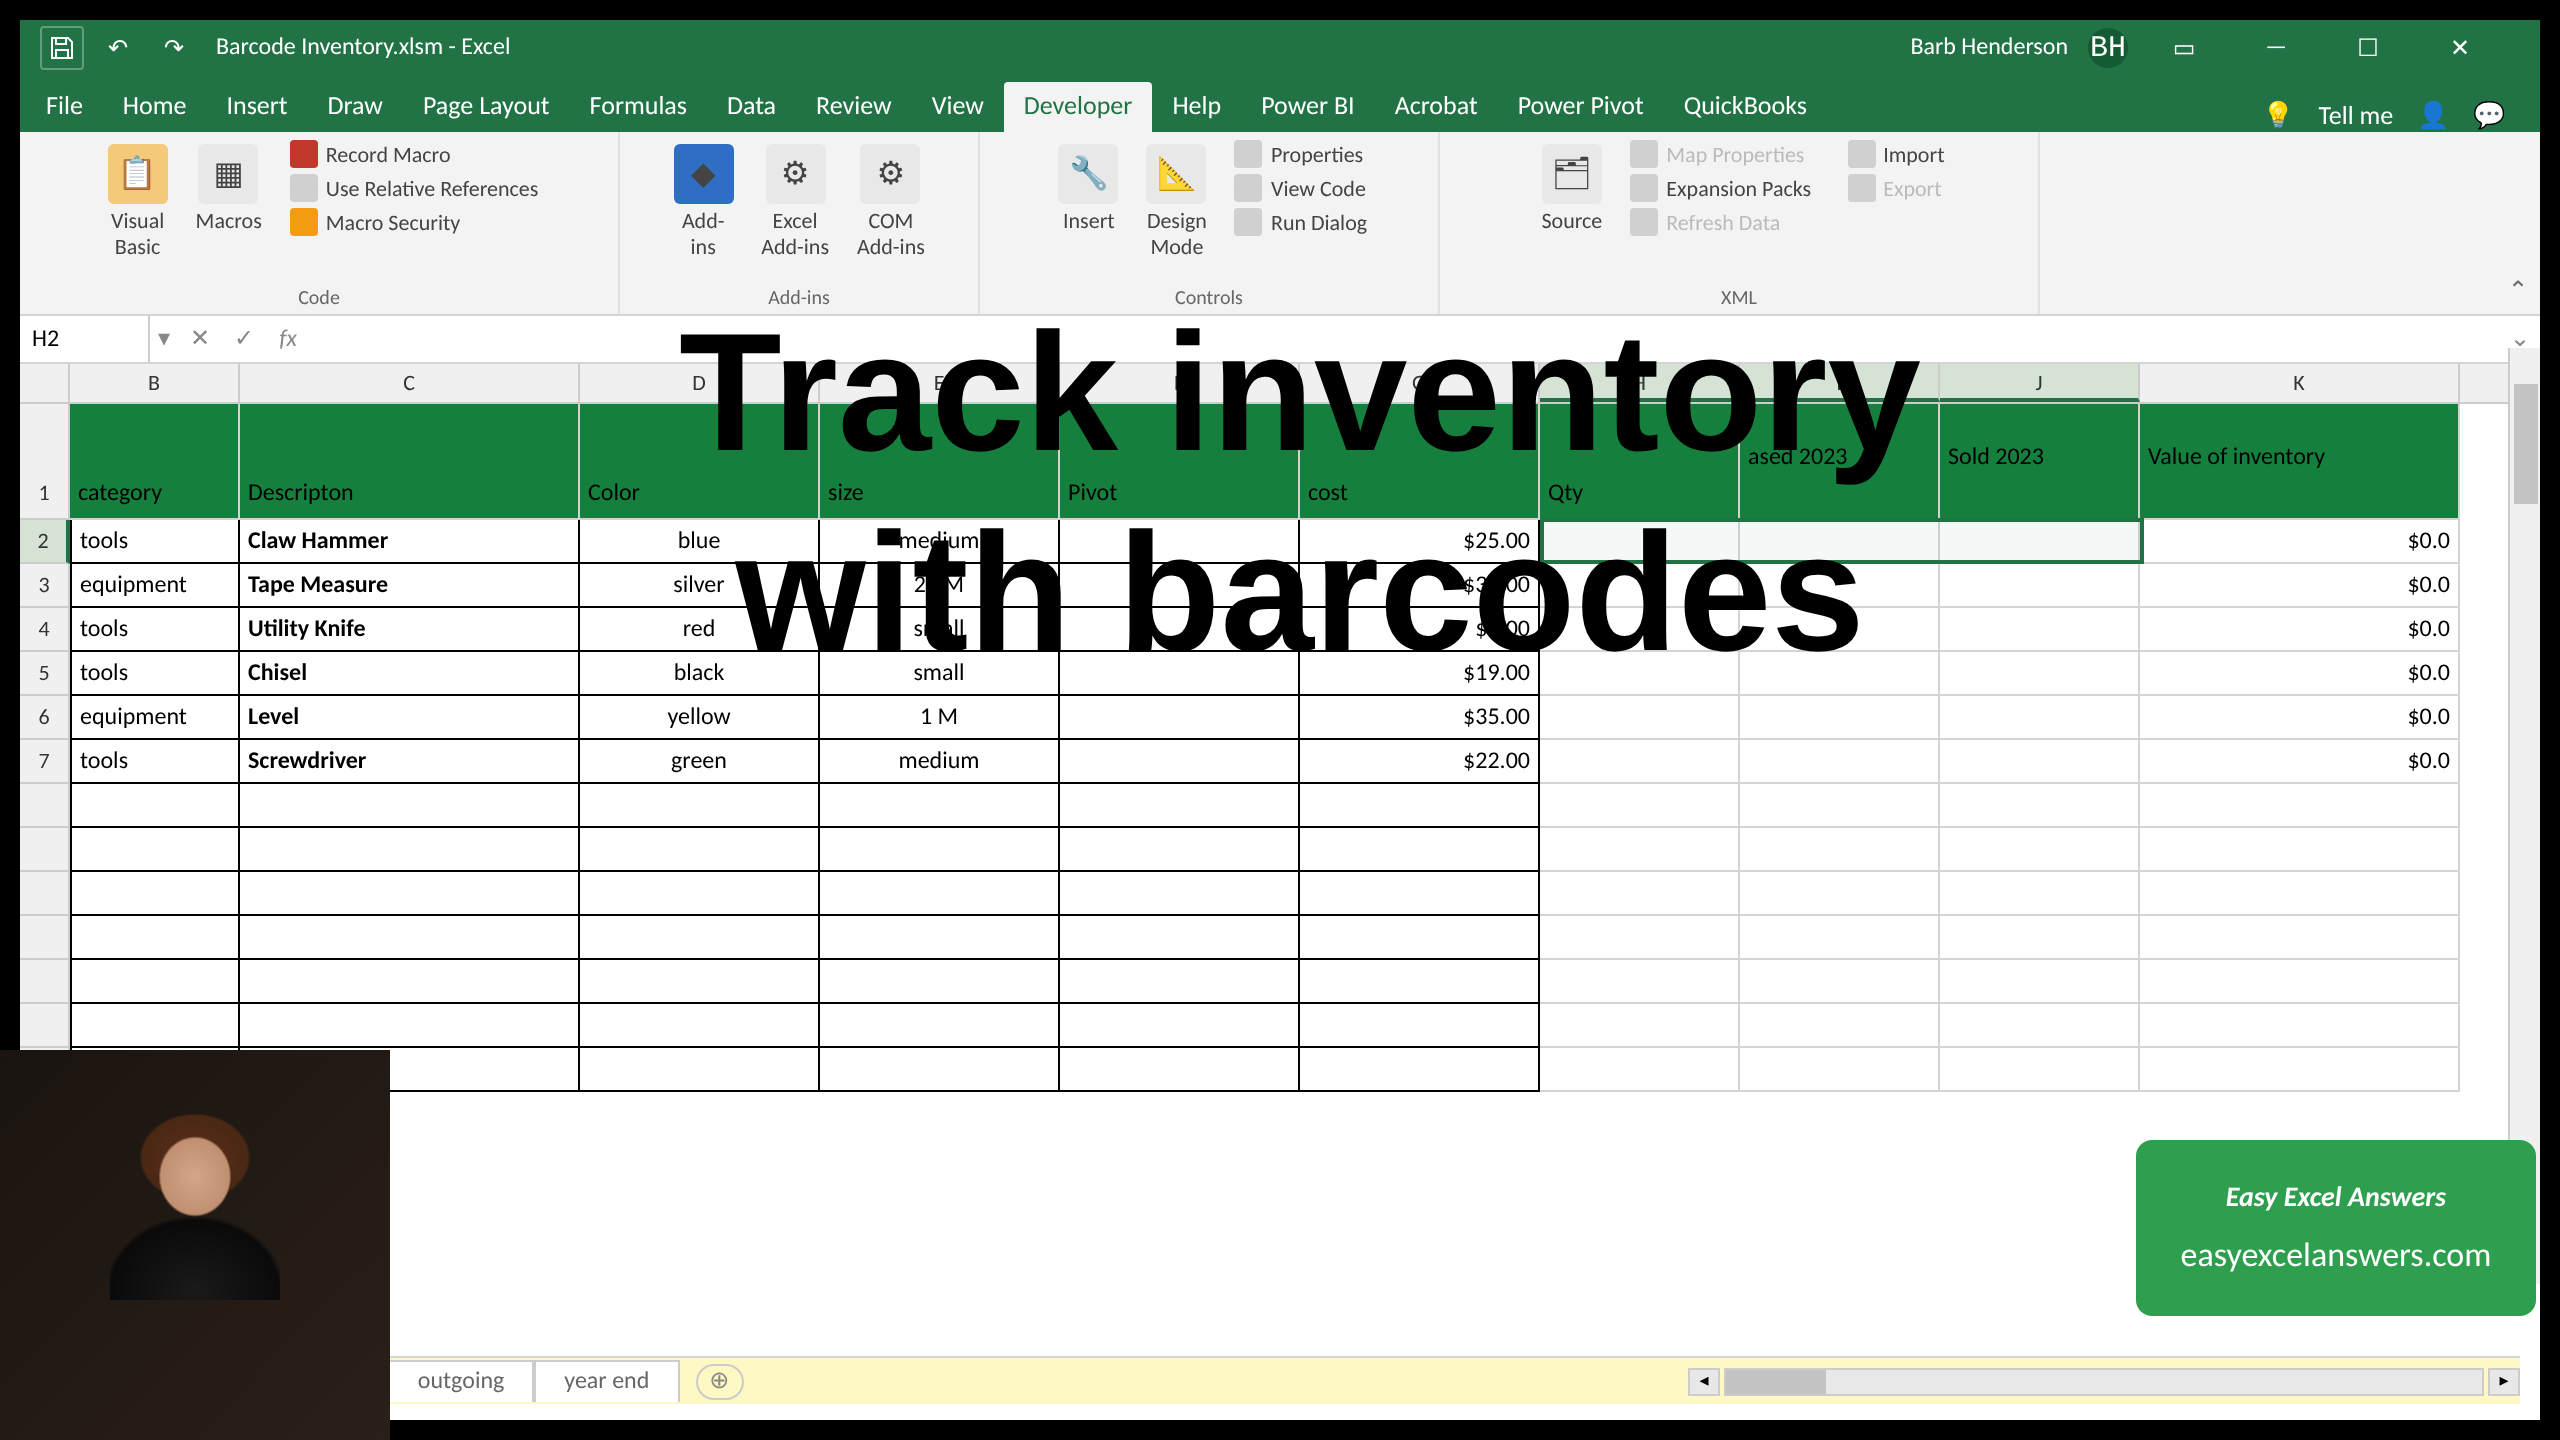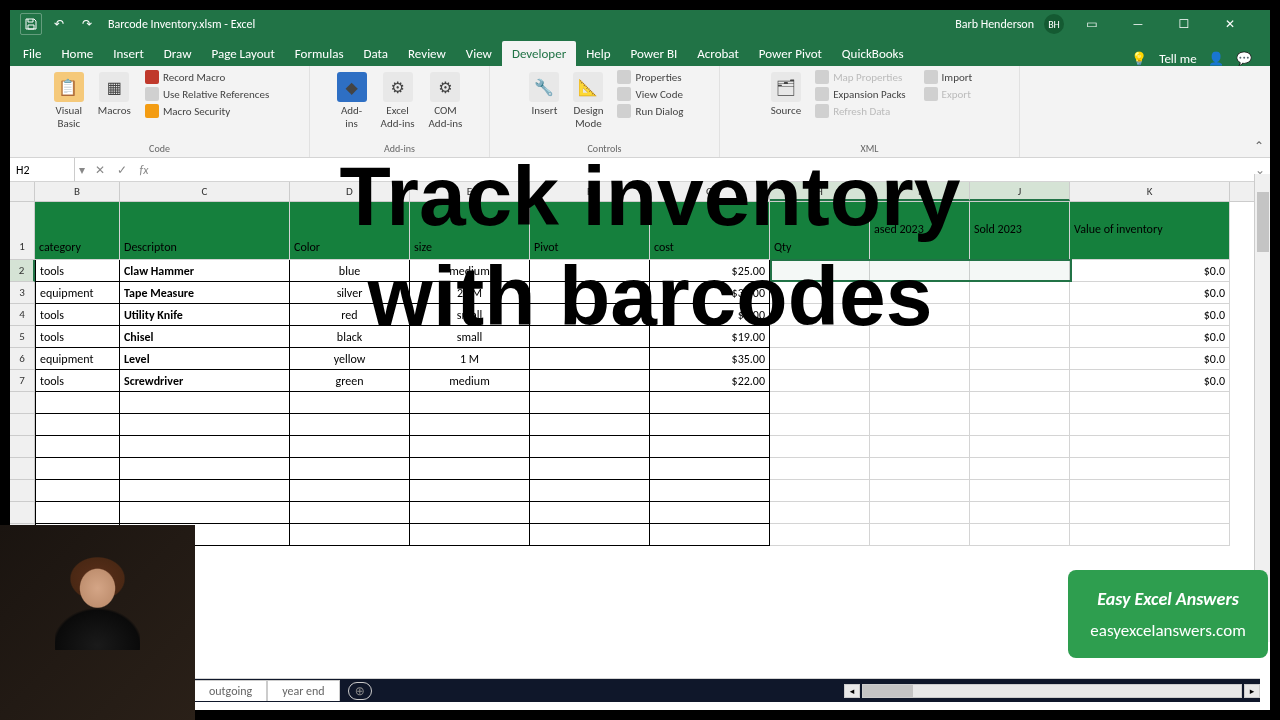--- a/index.html
+++ b/index.html
@@ -6,21 +6,21 @@
 body { width:1280px; height:720px; background:#000; overflow:hidden; position:relative; }
 
 .app { position:absolute; left:10px; top:10px; width:1260px; height:700px; background:#fff; }
 
 
 .titlebar { height:28px; background:#217346; display:flex; align-items:center; color:#fff; font-size:12px; }
 .qat { display:flex; gap:6px; padding:0 10px; align-items:center; }
 .qat-btn { width:22px; height:22px; display:flex; align-items:center; justify-content:center; border:1px solid rgba(255,255,255,.3); border-radius:2px; }
 .title-center { flex:1; text-align:left; }
 .title-right { display:flex; align-items:center; gap:10px; padding-right:22px; }
-.avatar { width:20px; height:20px; border-radius:50%; background:#145a32; display:flex; align-items:center; justify-content:center; font-size:10px; }
+.avatar { width:20px; height:20px; border-radius:50%; background:#145a32; display:flex; align-items:center; justify-content:center; font-size:15px;font-family:Liberation Mono, monospace; }
 .winbtn { width:36px; height:28px; display:flex; align-items:center; justify-content:center; font-size:12px; }
 
 
 .menu { height:28px; background:#217346; display:flex; align-items:flex-end; padding:0 3px; font-size:13px; }
 .menu-tab { padding:5px 10px; color:#fff; cursor:pointer; }
 .menu-tab.active { background:#f3f3f3; color:#217346; border-radius:2px 2px 0 0; }
 .tell { margin-left:auto; display:flex; align-items:center; gap:12px; padding-right:14px; color:#fff; }
 
 
 .ribbon { height:92px; background:#f3f3f3; border-bottom:1px solid #d4d4d4; display:flex; position:relative; }
@@ -54,37 +54,37 @@
 .rh.sel { background:#d5e3d5; border-right:2px solid #217346; }
 .cell { border-right:1px solid #d4d4d4; border-bottom:1px solid #d4d4d4; padding:0 4px; line-height:22px; overflow:hidden; white-space:nowrap; }
 .hdrcell { background:#15803d; font-weight:400; }
 .databorder { border-right:1px solid #000; border-bottom:1px solid #000; }
 .dataleft { border-left:1px solid #000; }
 .tac{text-align:center}.tar{text-align:right}
 .bold{font-weight:700}
 .selbox { position:absolute; border:2px solid #217346; background:rgba(33,115,70,.05); pointer-events:none; }
 
 
-.sheettabs { position:absolute; left:10px; bottom:8px; right:10px; height:24px; background:#0f172a; border-top:1px solid #d4d4d4; display:flex; align-items:center; font-size:12px; }
+.sheettabs { position:absolute; left:10px; bottom:8px; right:10px; height:24px; background:#fef9c3; border-top:1px solid #d4d4d4; display:flex; align-items:center; font-size:12px; }
 .st-arrow { width:18px; text-align:center; color:#888; }
 .stab { padding:3px 14px; border:1px solid #ccc; border-bottom:none; background:#fff; margin-top:-1px; color:#666; }
 .stab.active { color:#217346; font-weight:700; border-bottom:2px solid #fff; }
 .stab-add { width:24px; height:18px; border:1px solid #ccc; border-radius:9px; margin-left:8px; display:flex; align-items:center; justify-content:center; color:#888; }
 .hscroll { margin-left:auto; display:flex; align-items:center; gap:2px; }
 .hscroll-track { width:380px; height:14px; background:#e8e8e8; border:1px solid #ccc; position:relative; }
 .hscroll-thumb { position:absolute; left:0; top:0; width:50px; height:12px; background:#c4c4c4; }
 .hscroll-btn { width:16px; height:14px; background:#e8e8e8; border:1px solid #ccc; text-align:center; font-size:9px; line-height:12px; }
 
 
 .overlay-title { position:absolute; top:148px; left:130px; width:1040px; text-align:center; font-size:84px; font-weight:700; color:#000; pointer-events:none; font-family:Arial,sans-serif; letter-spacing:0px; }
 .overlay-title2 { position:absolute; top:248px; left:170px; width:960px; text-align:center; font-size:84px; font-weight:700; color:#000; pointer-events:none; font-family:Arial,sans-serif; }
 .presenter { position:absolute; left:0; bottom:0; width:195px; height:195px; background:linear-gradient(135deg,#1a1410,#2a2018); }
 .presenter::after { content:""; position:absolute; left:55px; top:30px; width:85px; height:95px; background:radial-gradient(ellipse 38px 42px at 50% 35%,#d4a586 0%,#c09070 45%,transparent 48%),radial-gradient(ellipse 48px 38px at 50% 25%,#5a2e1a 0%,#4a2814 55%,transparent 58%),radial-gradient(ellipse 60px 50px at 50% 95%,#1a1a1a 0%,#0a0a0a 70%,transparent 75%); }
 .badge { position:absolute; right:12px; bottom:62px; width:200px; height:88px; background:#2e9e4f; border-radius:8px; color:#fff; display:flex; flex-direction:column; align-items:center; justify-content:center; gap:10px; font-family:Georgia,serif; }
-.badge-t1{font-style:italic;font-size:18px;font-weight:700}
+.badge-t1{font-style:italic;font-size:14px;font-weight:700}
 .badge-t2{font-size:17px}
 
 .vscroll { position:absolute; right:0; top:164px; width:16px; height:468px; background:#f0f0f0; border-left:1px solid #ccc; }
 .vscroll-thumb { position:absolute; top:18px; left:2px; width:12px; height:60px; background:#c4c4c4; }
 </style>
 </head>
 <body>
 
 <div class="app">
 

